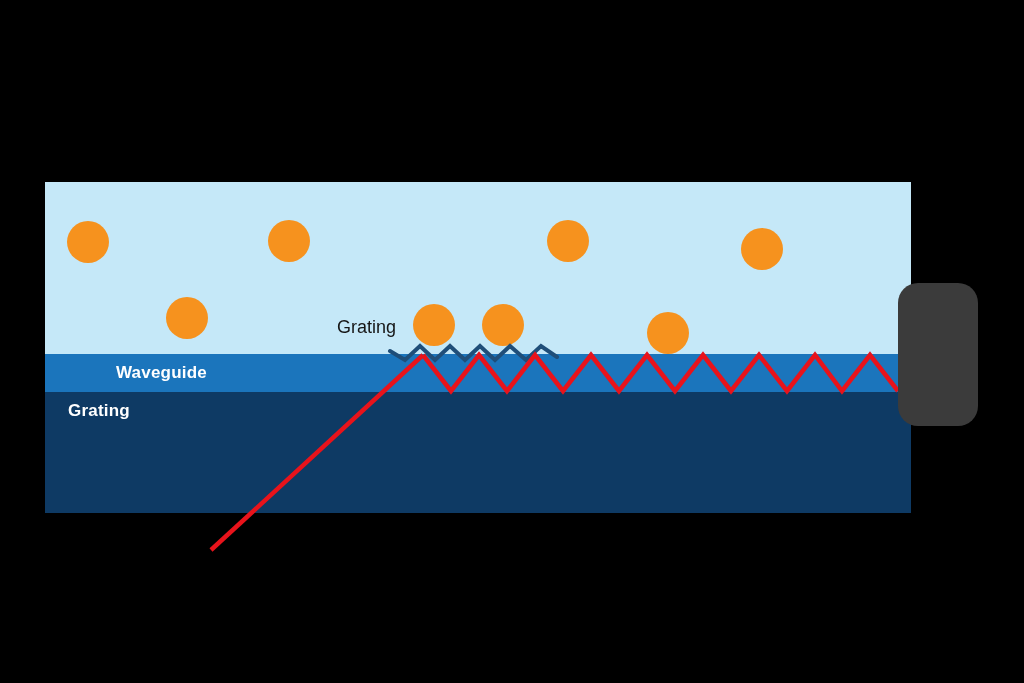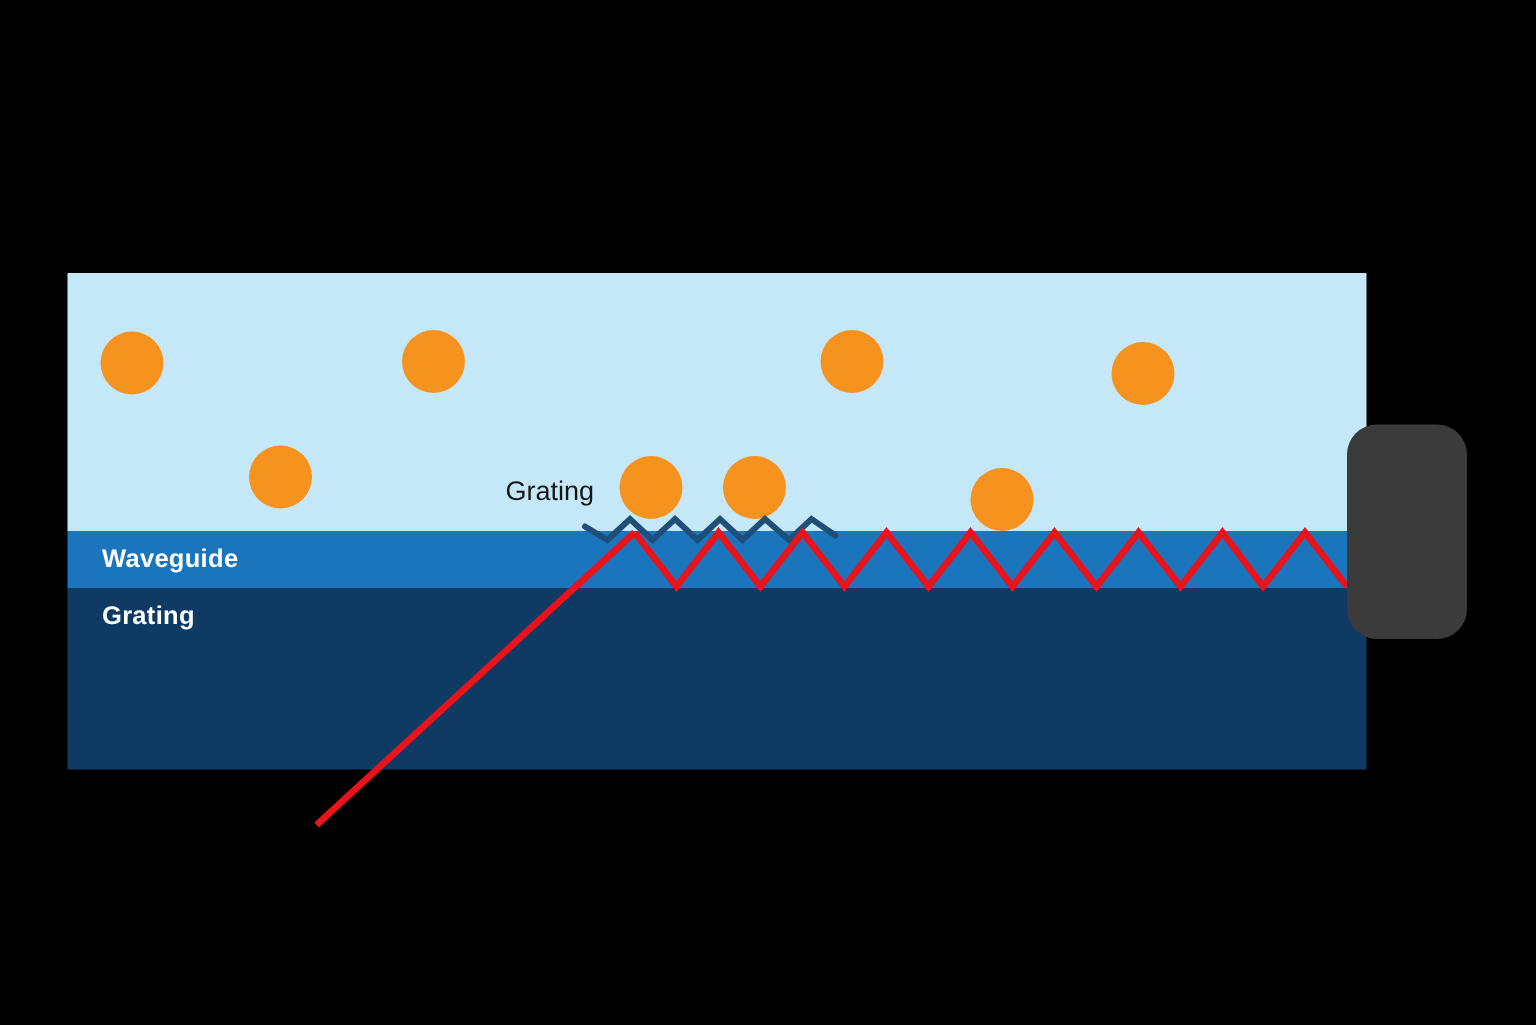--- a/index.html
+++ b/index.html
@@ -72,21 +72,21 @@
 </head>
 <body>
 
 <div id="stage">
 
   <div id="panel">
     <div class="layer layer-sample" style="background-color: rgb(197, 232, 248);"></div>
     <div class="layer layer-waveguide" style="background-color: rgb(27, 117, 188);"></div>
     <div class="layer layer-support" style="background-color: rgb(14, 58, 100);"></div>
 
-    <div id="waveguide-label" class="layer-label" style="color: rgb(255, 255, 255);">Waveguide</div>
+    <div id="waveguide-label" class="layer-label" style="color: rgb(255, 255, 255); margin-left: 48px;">Waveguide</div>
     <div id="support-label" class="layer-label" style="color: rgb(255, 255, 255);">Grating</div>
     <div id="grating-label" style="color: rgb(22, 22, 22);">Grating</div>
   </div>
 
   <svg id="overlay" viewBox="0 0 1024 683" xmlns="http://www.w3.org/2000/svg">
     <g id="particles-group">
         <circle cx="88" cy="242" r="21" fill="#F6921E"></circle>
         <circle cx="187" cy="318" r="21" fill="#F6921E"></circle>
         <circle cx="289" cy="241" r="21" fill="#F6921E"></circle>
         <circle cx="434" cy="325" r="21" fill="#F6921E"></circle>

